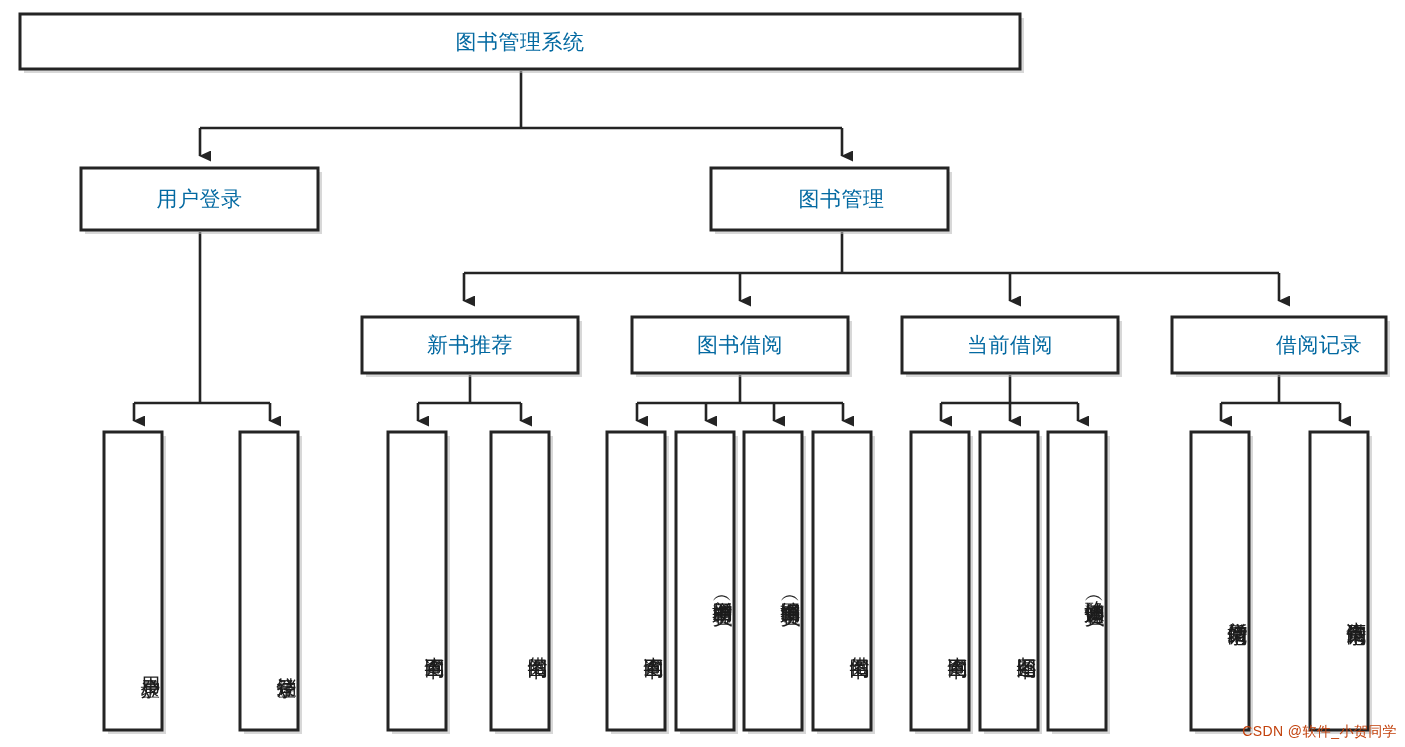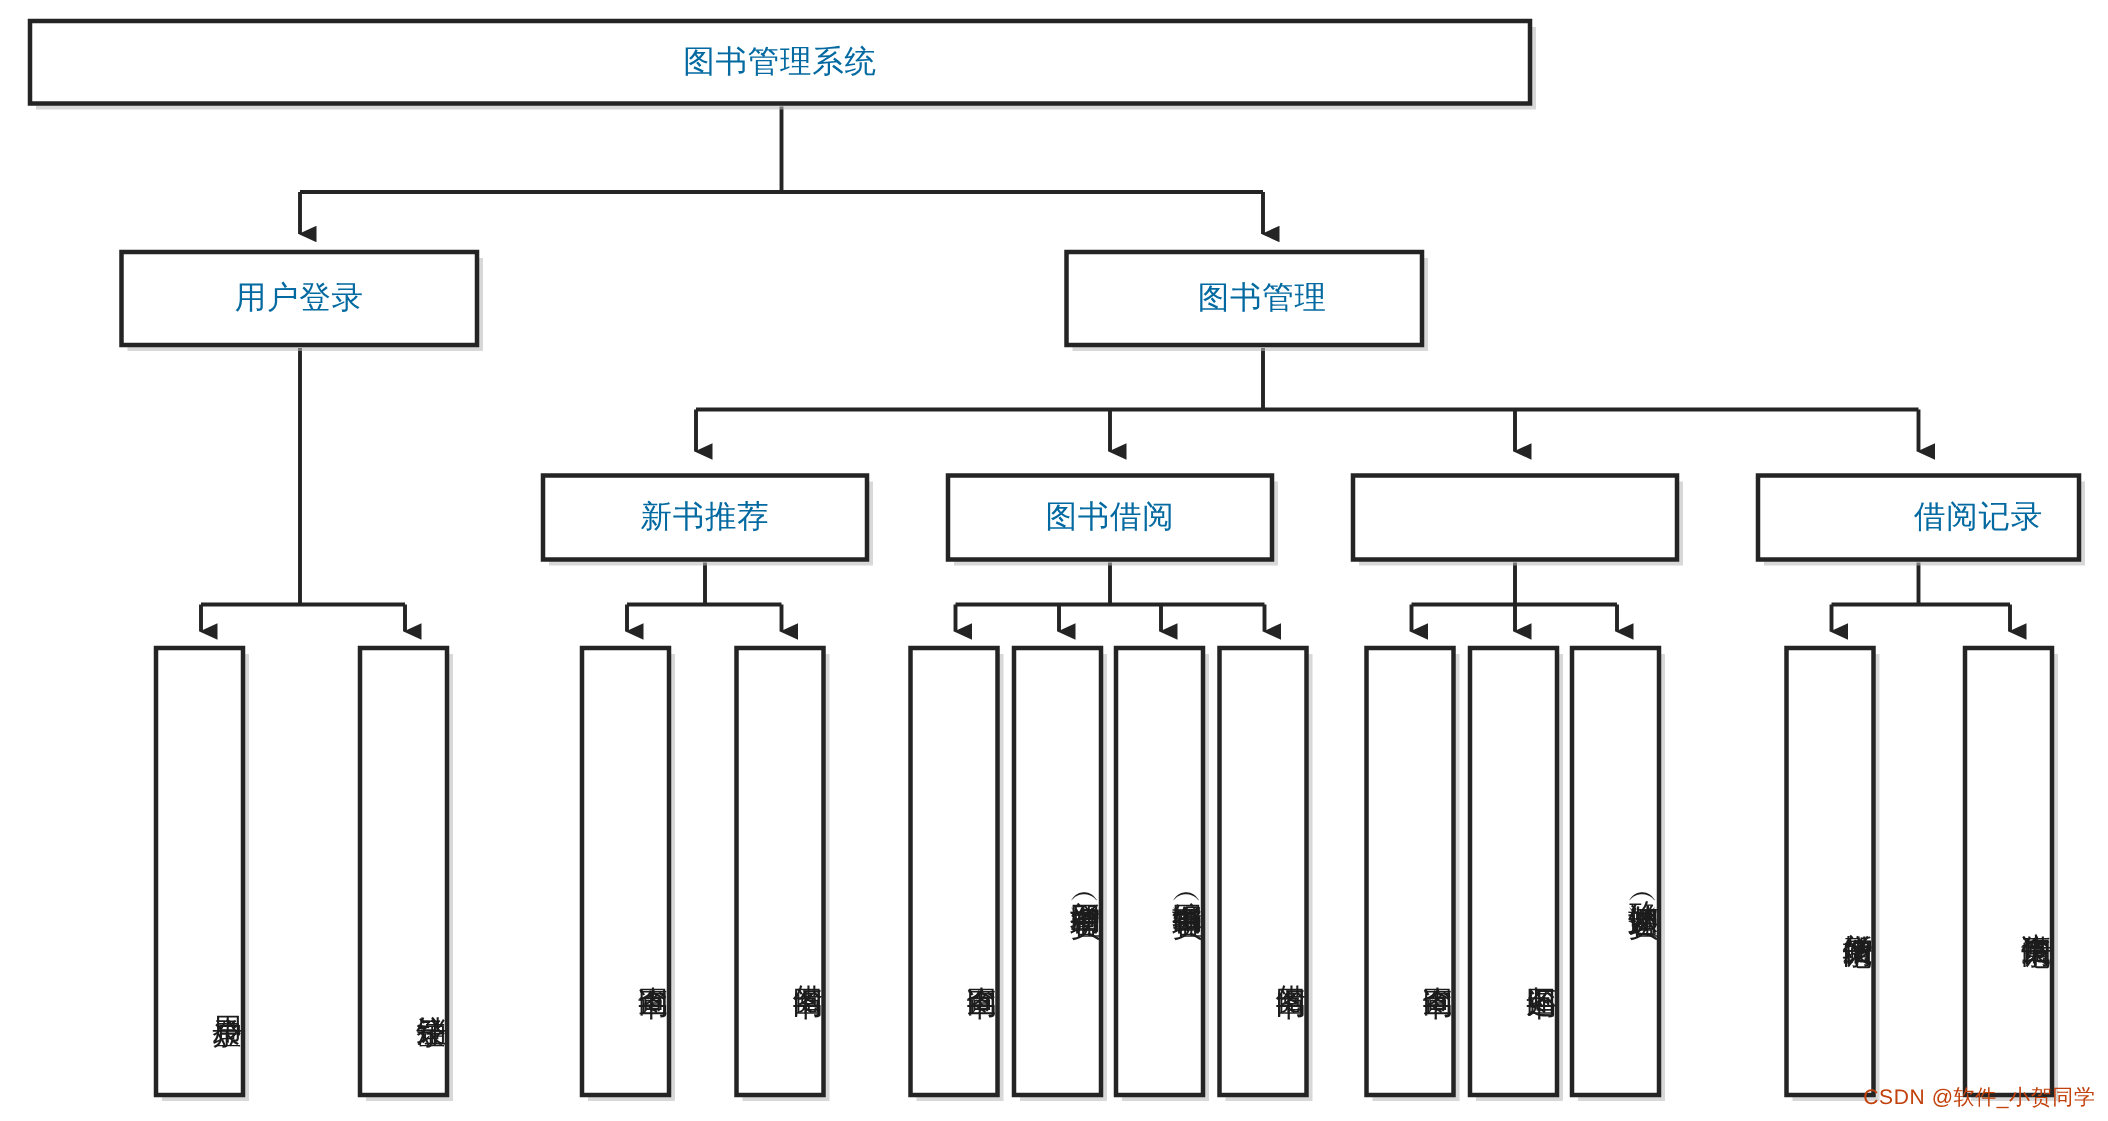--- a/index.html
+++ b/index.html
@@ -205,20 +205,21 @@
   <div class="node-label-h" style="left:20px; top:14px; width:1000px; height:55px;">图书管理系统</div>
 
   <div class="node-label-h" style="left:81px; top:168px; width:237px; height:62px;">用户登录</div>
 
   <div class="node-label-h" style="left:711px; top:168px; width:261px; height:62px;">图书管理</div>
 
   <div class="node-label-h" style="left:632px; top:317px; width:216px; height:56px;">图书借阅</div>
 
   <div class="node-label-h" style="left:362px; top:317px; width:216px; height:56px;">新书推荐</div>
 
+  <div class="node-label-h" style="left:902px; top:317px; width:216px; height:56px;">当前借阅</div>
 
   <div class="node-label-h" style="left:1172px; top:317px; width:214px; height:56px;padding-left:40px;">借阅记录</div>
 
   <div class="node-label-v" style="left:104px; top:432px; width:58px; height:298px; padding-top:82px;">用户登录</div>
 
   <div class="node-label-v" style="left:240px; top:432px; width:58px; height:298px; padding-top:82px;">注销登录</div>
 
   <div class="node-label-v" style="left:388px; top:432px; width:58px; height:298px; padding-top:62px;">查询图书</div>
 
   <div class="node-label-v" style="left:491px; top:432px; width:58px; height:298px; padding-top:62px;">借阅图书</div>

